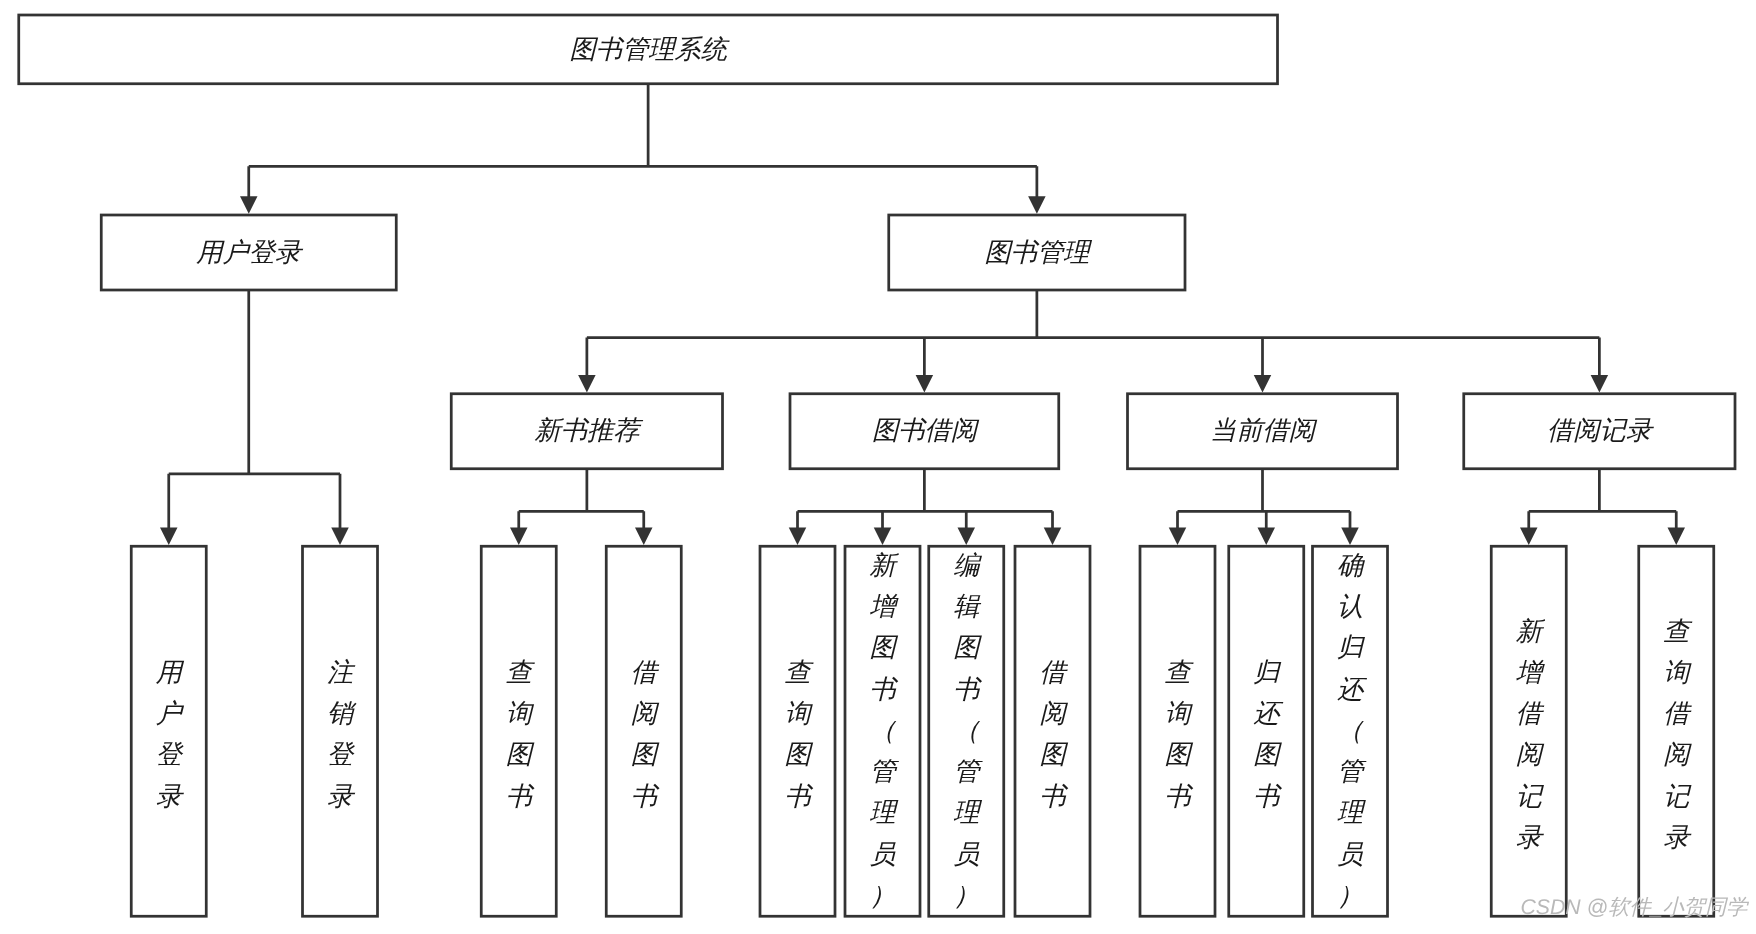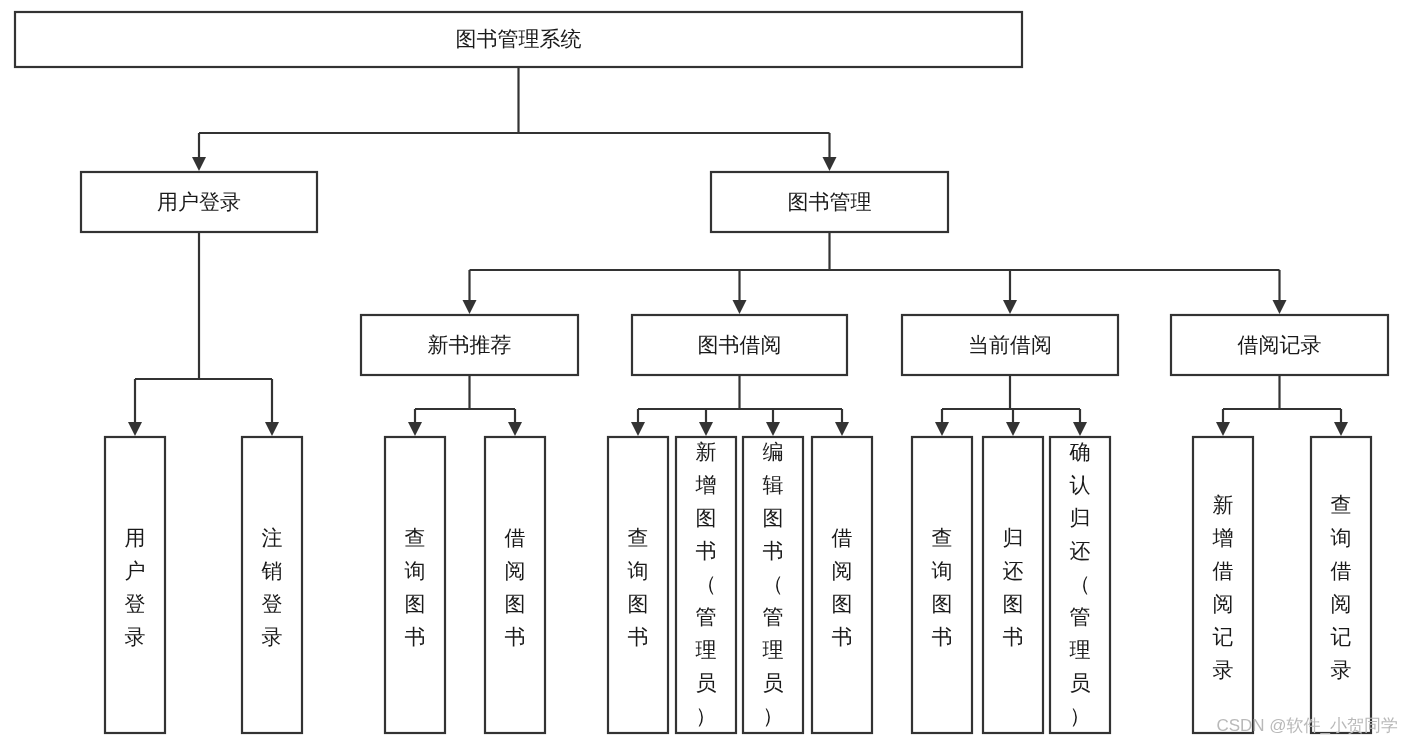--- a/index.html
+++ b/index.html
@@ -11,20 +11,21 @@
     width: 1405px;
     height: 747px;
     overflow: hidden;
     font-family: "Liberation Sans", "DejaVu Sans", sans-serif;
   }
   #diagram-root {
     position: relative;
     width: 1405px;
     height: 747px;
     background: #ffffff;
+    font-style: italic;
   }
   svg.chart-svg {
     position: absolute;
     top: 0;
     left: 0;
     width: 1405px;
     height: 747px;
     display: block;
   }
   .node-box {

